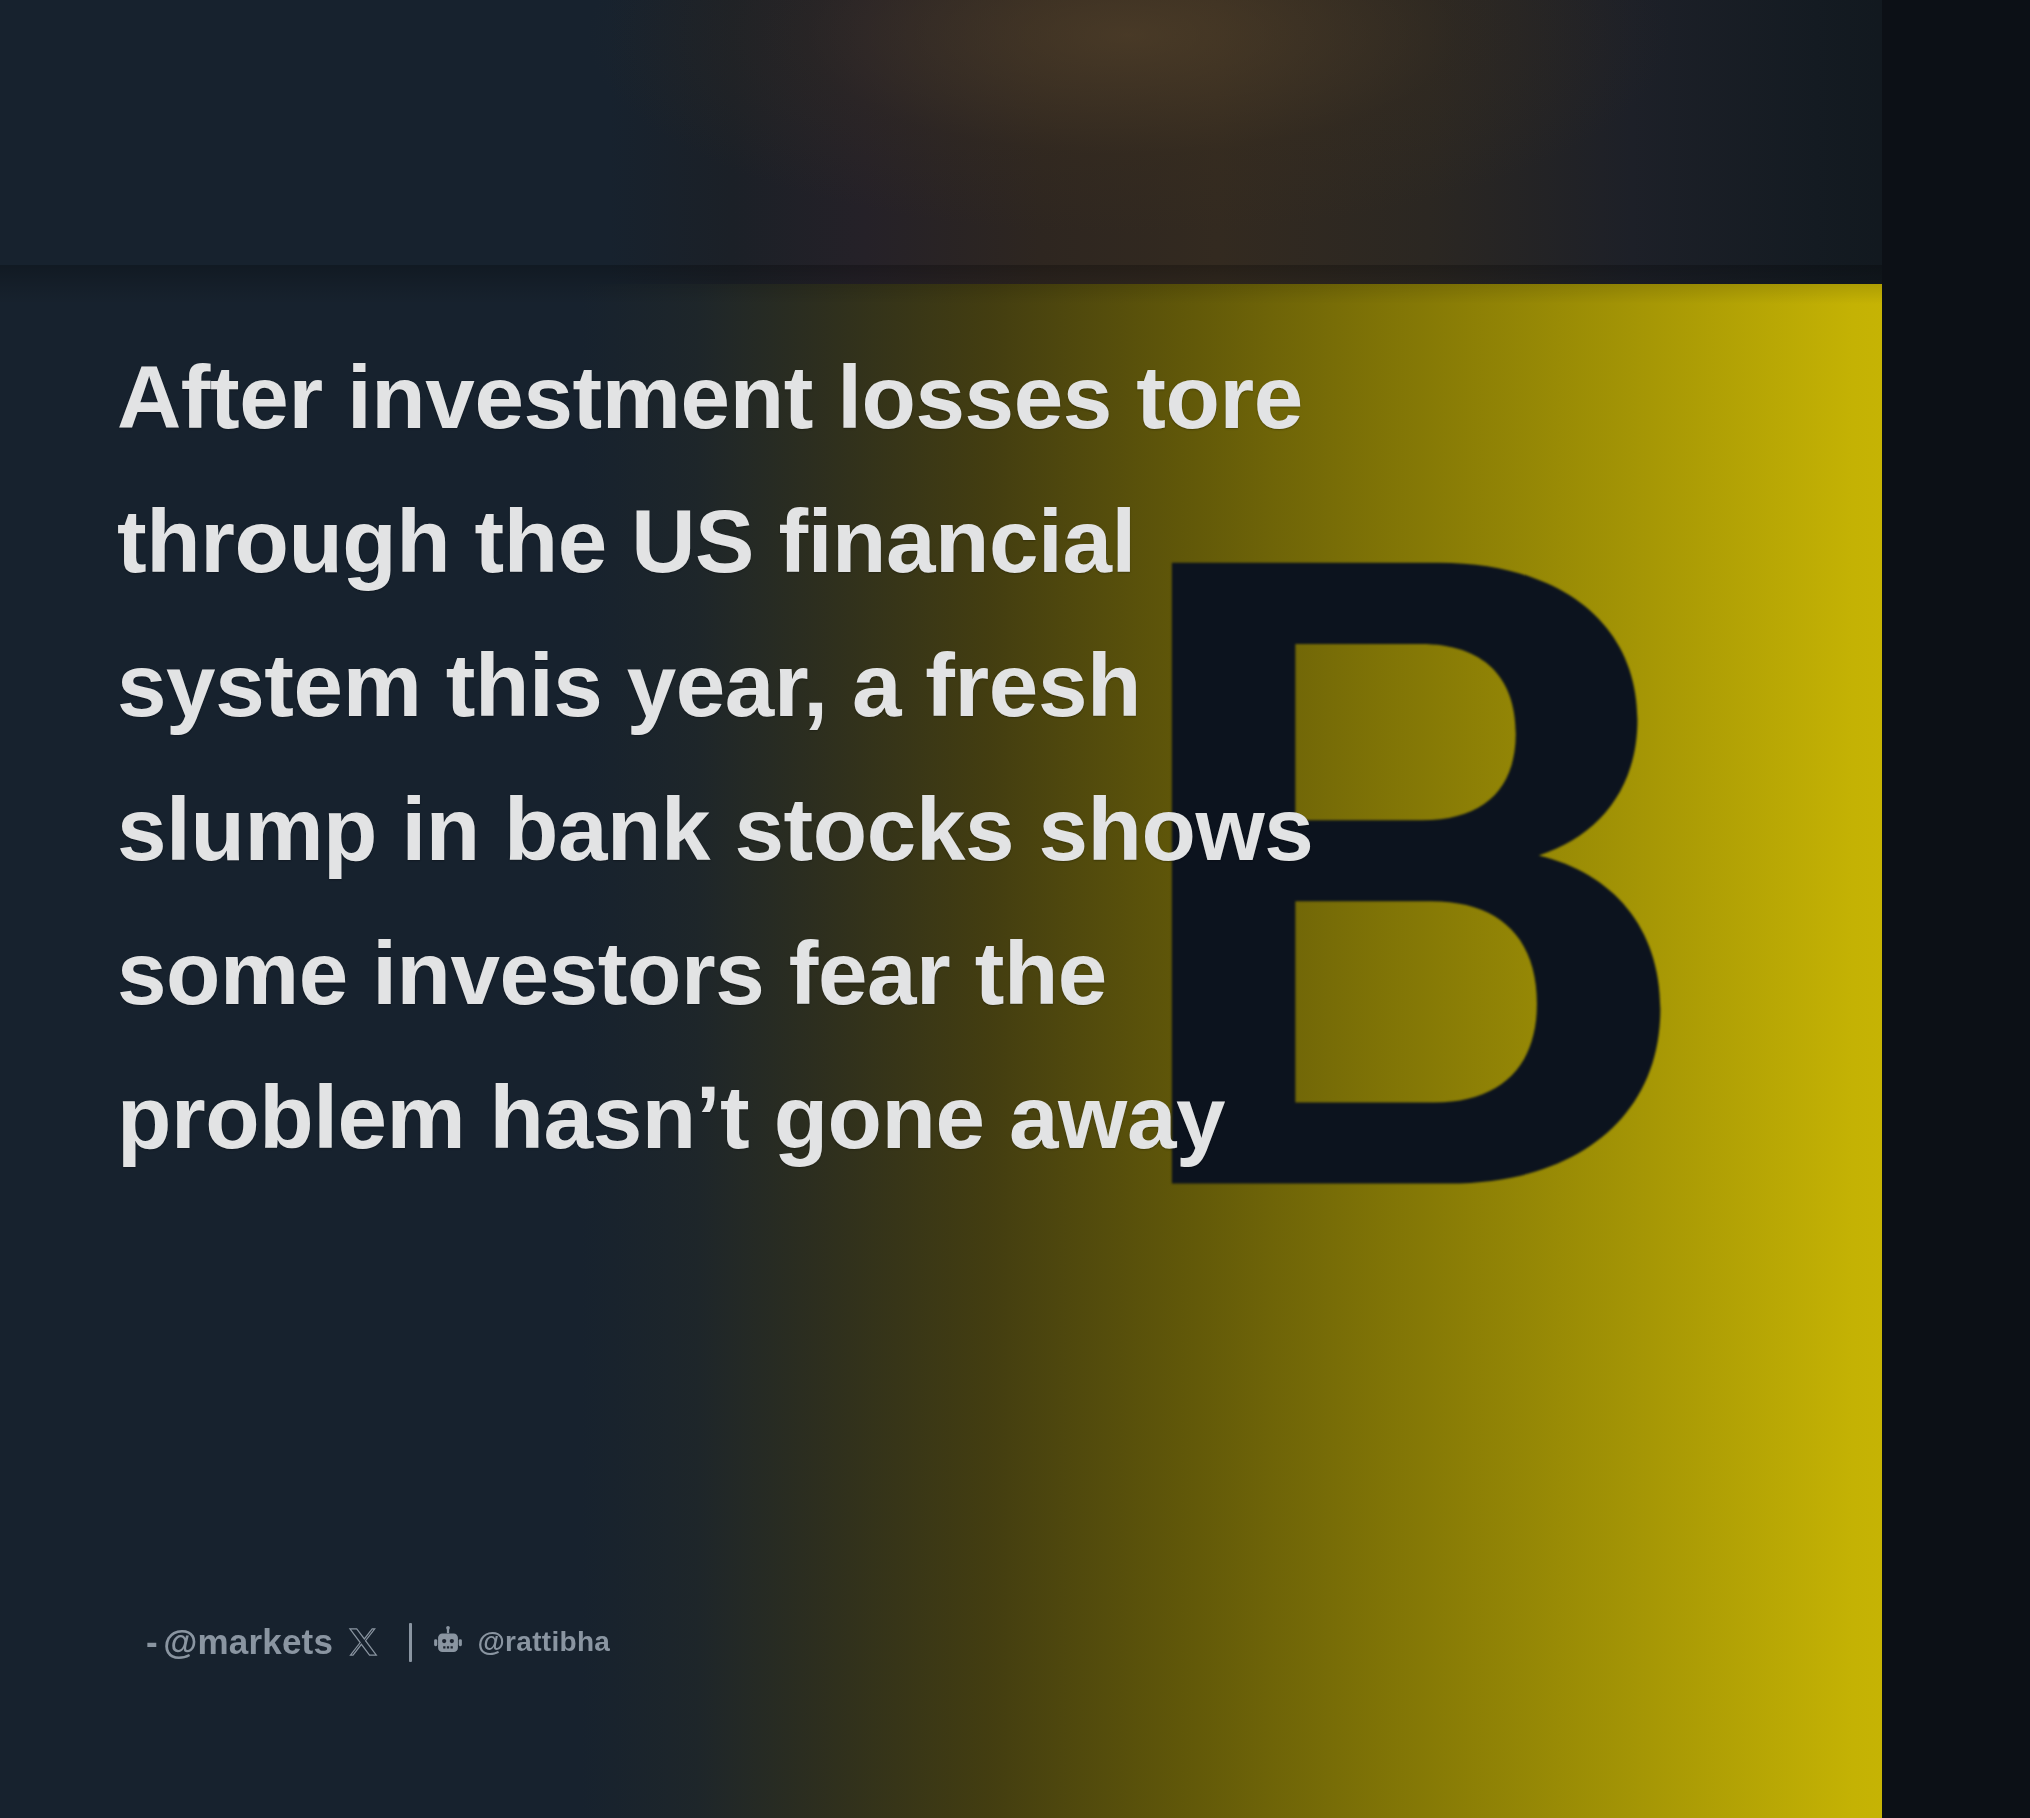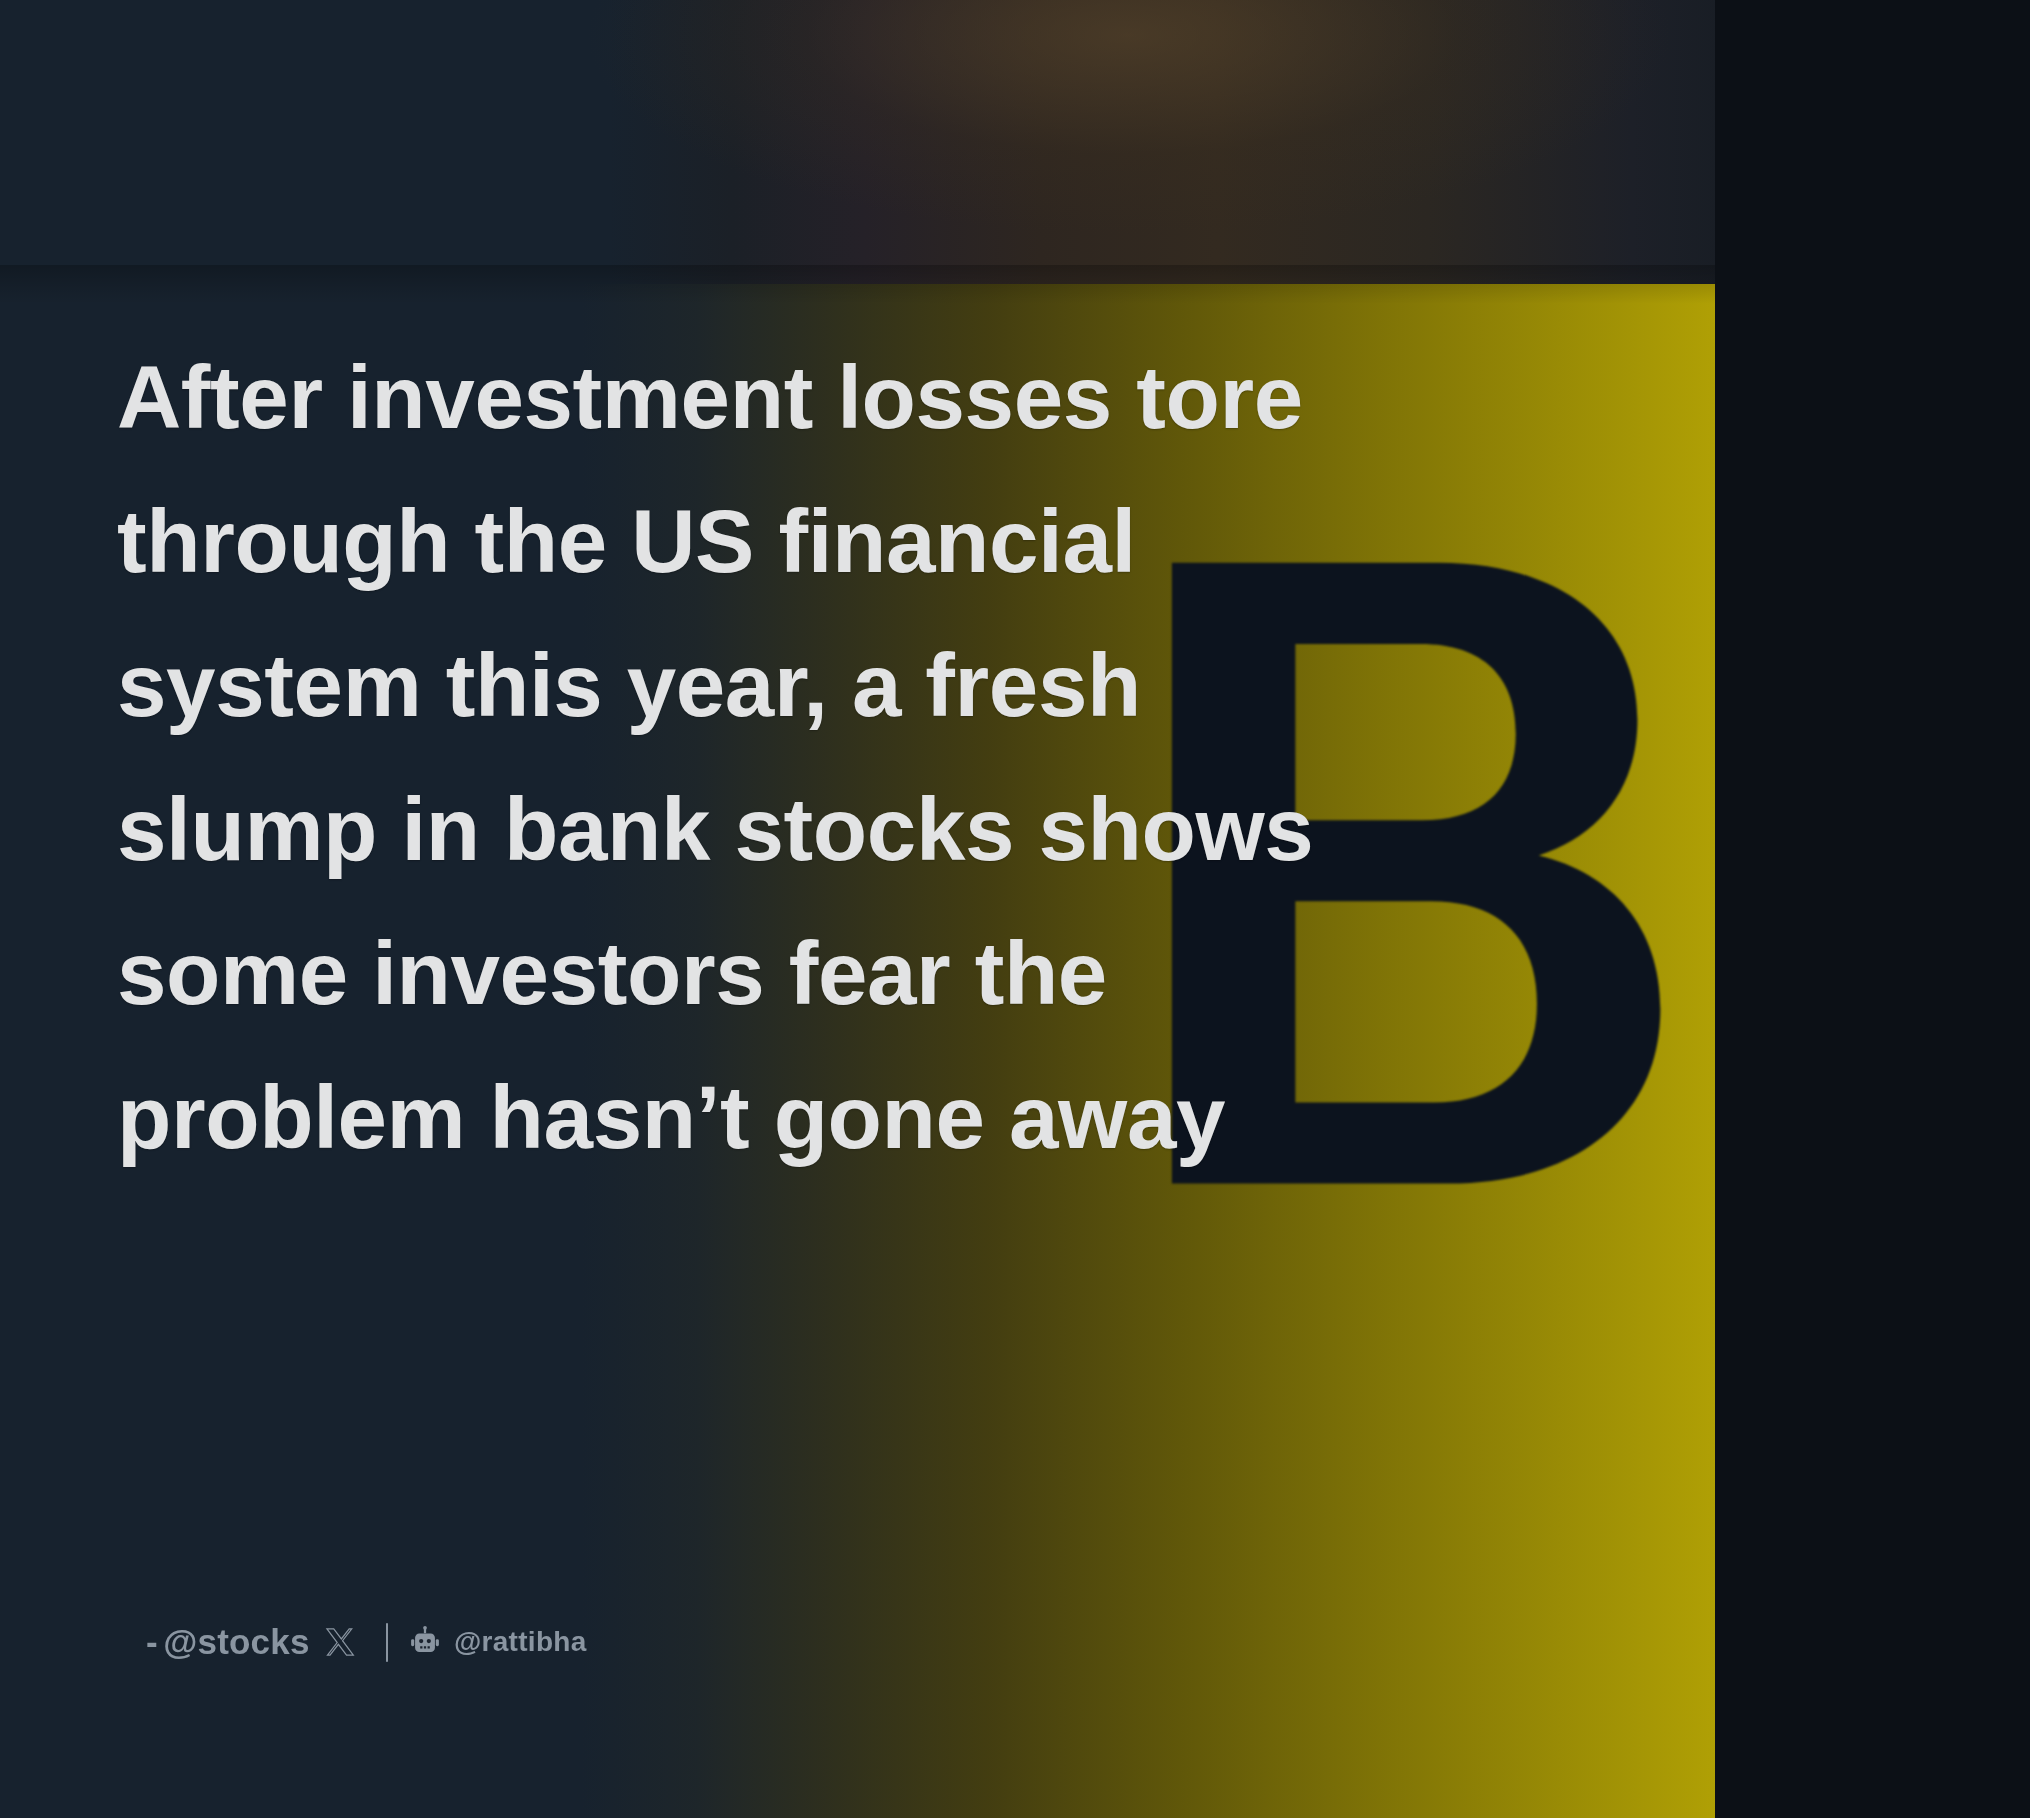--- a/index.html
+++ b/index.html
@@ -2,21 +2,21 @@
 <html style="font-size:14px"><head>
 <meta charset="utf-8">
 <style>
   html, body {
     margin: 0;
     padding: 0;
     background: #0c1016;
   }
   #stage {
     position: relative;
-    width: 1715px;
+    width: 1882px;
     height: 1818px;
     overflow: hidden;
     font-family: "Liberation Sans", sans-serif;
     background: #17222E;
   }
 
   
   .bg-base {
     position: absolute;
     inset: 0;
@@ -211,21 +211,21 @@
         C 442 504 400 462 322 462
         Z
       "></path>
     </svg>
   </div>
 
   <div class="headline">After investment losses tore through the US financial system this year, a fresh slump in bank stocks shows some investors fear the problem hasn’t gone away</div>
 
   <div class="credit">
     <span class="dash">-</span>
-    <span class="handle-markets">@stocks</span>
+    <span class="handle-markets">@markets</span>
     <span class="x-icon">
       <svg viewBox="0 0 24 24" xmlns="http://www.w3.org/2000/svg" aria-hidden="true">
         <path d="M2.2 2.2 L9.9 12.4 L2.6 21.8 L4.5 21.8 L10.8 13.7 L16.9 21.8 L22.0 21.8 L13.9 11.0 L20.8 2.2 L18.9 2.2 L13.0 9.7 L7.3 2.2 Z" fill="none" stroke="#8A95A1" stroke-width="0.9"></path>
       </svg>
     </span>
     <span class="pipe"></span>
     <span class="robot-icon">
       <svg viewBox="0 0 24 24" xmlns="http://www.w3.org/2000/svg" aria-hidden="true">
         <rect x="5" y="6" width="14" height="13" rx="3" fill="#8A95A1"></rect>
         <rect x="11.2" y="2.2" width="1.6" height="3.6" fill="#8A95A1"></rect>

